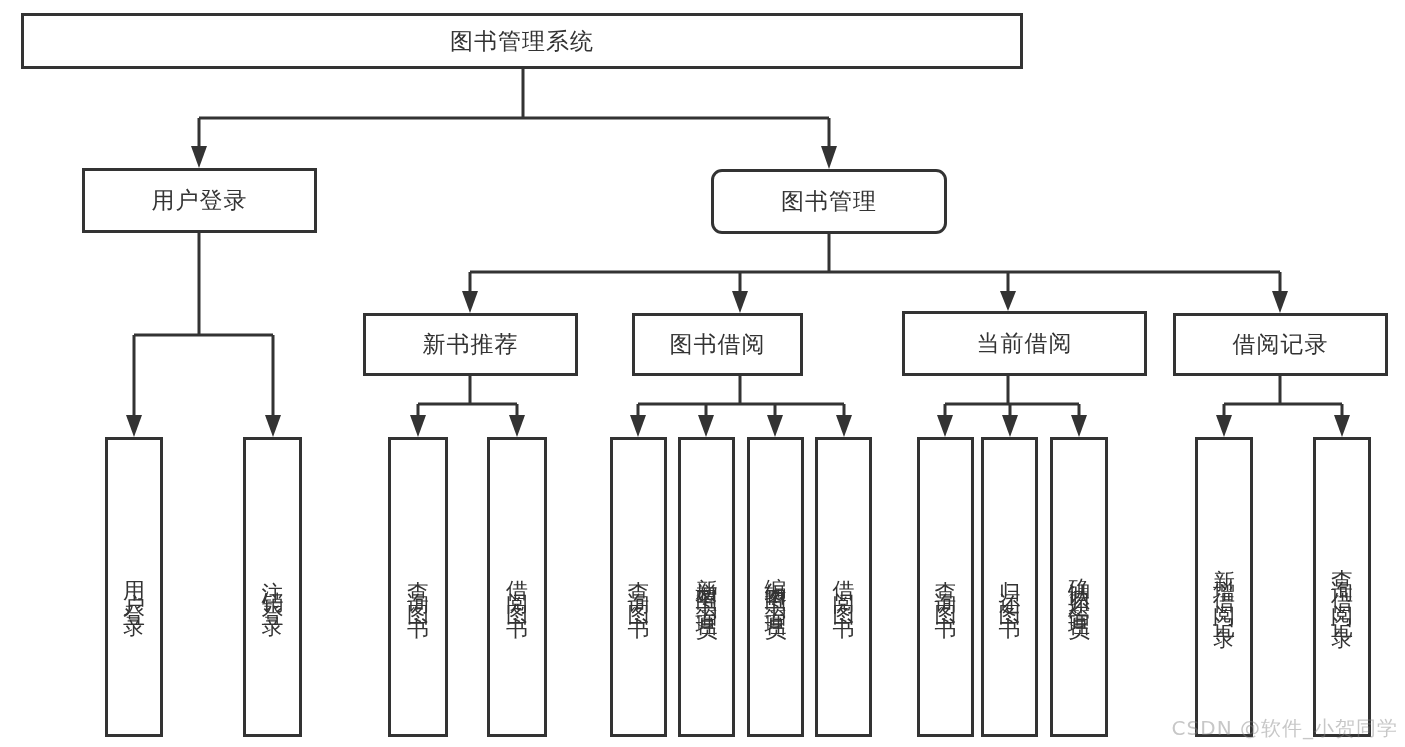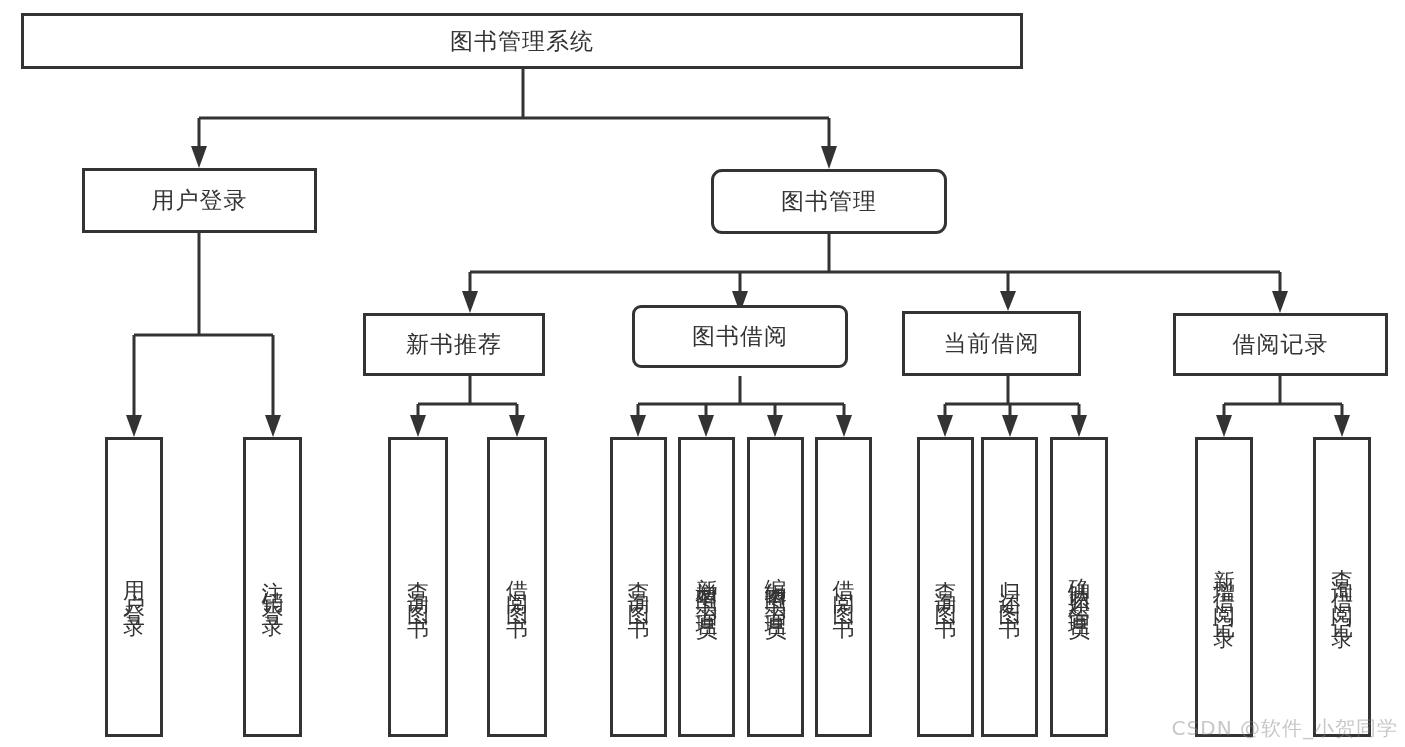--- a/index.html
+++ b/index.html
@@ -79,27 +79,27 @@
     <span class="lbl">图书管理系统</span>
   </div>
 
   <div class="node" style="left:82px;top:168px;width:235px;height:65px;">
     <span class="lbl">用户登录</span>
   </div>
   <div class="node" style="left:711px;top:169px;width:236px;height:65px;border-radius:11px;">
     <span class="lbl">图书管理</span>
   </div>
 
-  <div class="node" style="left:363px;top:313px;width:182px;height:63px;">
+  <div class="node" style="left:363px;top:313px;width:215px;height:63px;">
     <span class="lbl">新书推荐</span>
   </div>
-  <div class="node" style="left:632px;top:305px;width:216px;height:63px;border-radius:9px;">
+  <div class="node" style="left:632px;top:313px;width:171px;height:63px;">
     <span class="lbl">图书借阅</span>
   </div>
-  <div class="node" style="left:902px;top:311px;width:179px;height:65px;">
+  <div class="node" style="left:902px;top:311px;width:245px;height:65px;">
     <span class="lbl">当前借阅</span>
   </div>
   <div class="node" style="left:1173px;top:313px;width:215px;height:63px;text-align:center;">
     <span class="lbl">借阅记录</span>
   </div>
 
   <div class="leaf" style="left:105px;top:437px;width:58px;height:300px;">
     <span class="lbl">用户登录</span>
   </div>
   <div class="leaf" style="left:243px;top:437px;width:59px;height:300px;">

